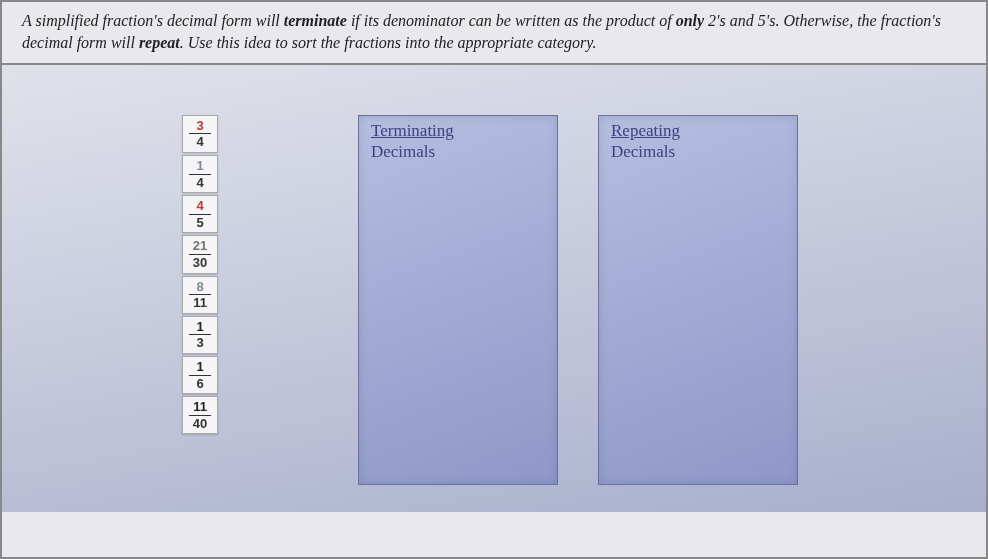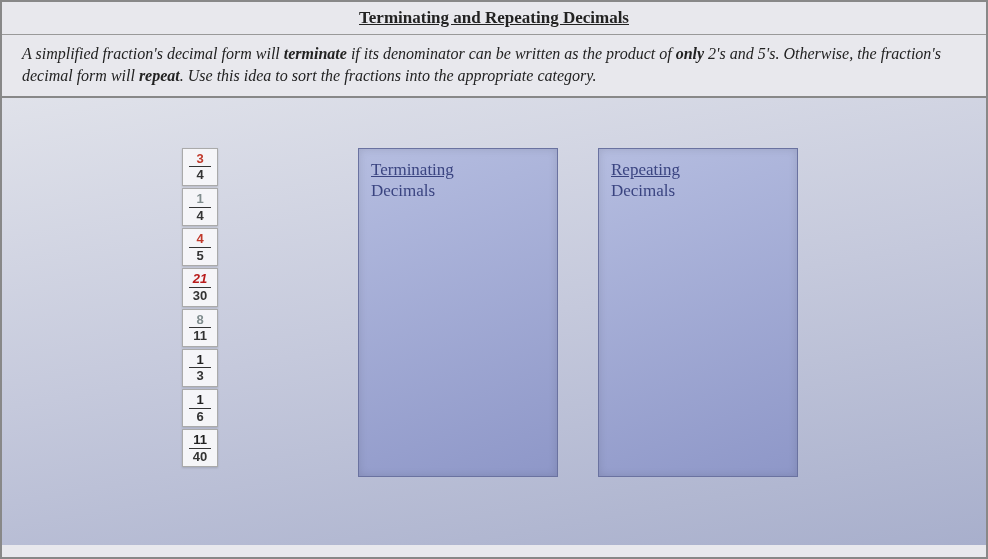--- a/index.html
+++ b/index.html
@@ -66,50 +66,49 @@
       margin: 0 6px;
       font-weight: bold;
       line-height: 1.2;
     }
     .fraction-tile .den {
       display: block;
       font-weight: bold;
       line-height: 1.2;
     }
     .fraction-tile .num.red { color: #c0392b; }
-    .fraction-tile .num.green { color: #b91c1c; font-style: italic; }
+    .fraction-tile .num.green { color: #737373; }
     .fraction-tile .num.gray { color: #7f8c8d; }
     .fraction-tile .num.black { color: #222; }
     .fraction-tile .den { color: #333; }
     .dropzones {
       display: flex;
       gap: 40px;
     }
     .dropzone {
       width: 200px;
-      height: 329px;
+      height: 370px;
       background: linear-gradient(160deg, #b5bde0 0%, #8e97c8 100%);
       border: 1px solid #6a72a0;
-      padding: 10px 12px;
+      padding: 4px 12px;
       box-shadow: inset 0 0 8px rgba(0,0,0,0.12);
     }
     .dropzone .dz-title {
       color: #3a4480;
       font-family: 'Times New Roman', serif;
       font-size: 17px;
       line-height: 1.25;
     }
     .dropzone .dz-title .underline { text-decoration: underline; }
   </style>
 </head>
 <body>
 
 <div class="outer-frame">
   <div class="header-section">
-    <div class="title-row">Terminating and Repeating Decimals</div>
     <div class="instructions-row">
       <span>A simplified fraction's decimal form will </span><span class="bold">terminate</span><span> if its denominator can be written as the product of </span><span class="bold">only</span><span> 2's and 5's. Otherwise, the fraction's decimal form will </span><span class="bold">repeat</span><span>. Use this idea to sort the fractions into the appropriate category.</span>
     </div>
   </div>
 
   <div class="content-area">
     <div class="fractions-stack">
       <div class="fraction-tile">
         <span class="num red">3</span>
         <span class="den">4</span>

